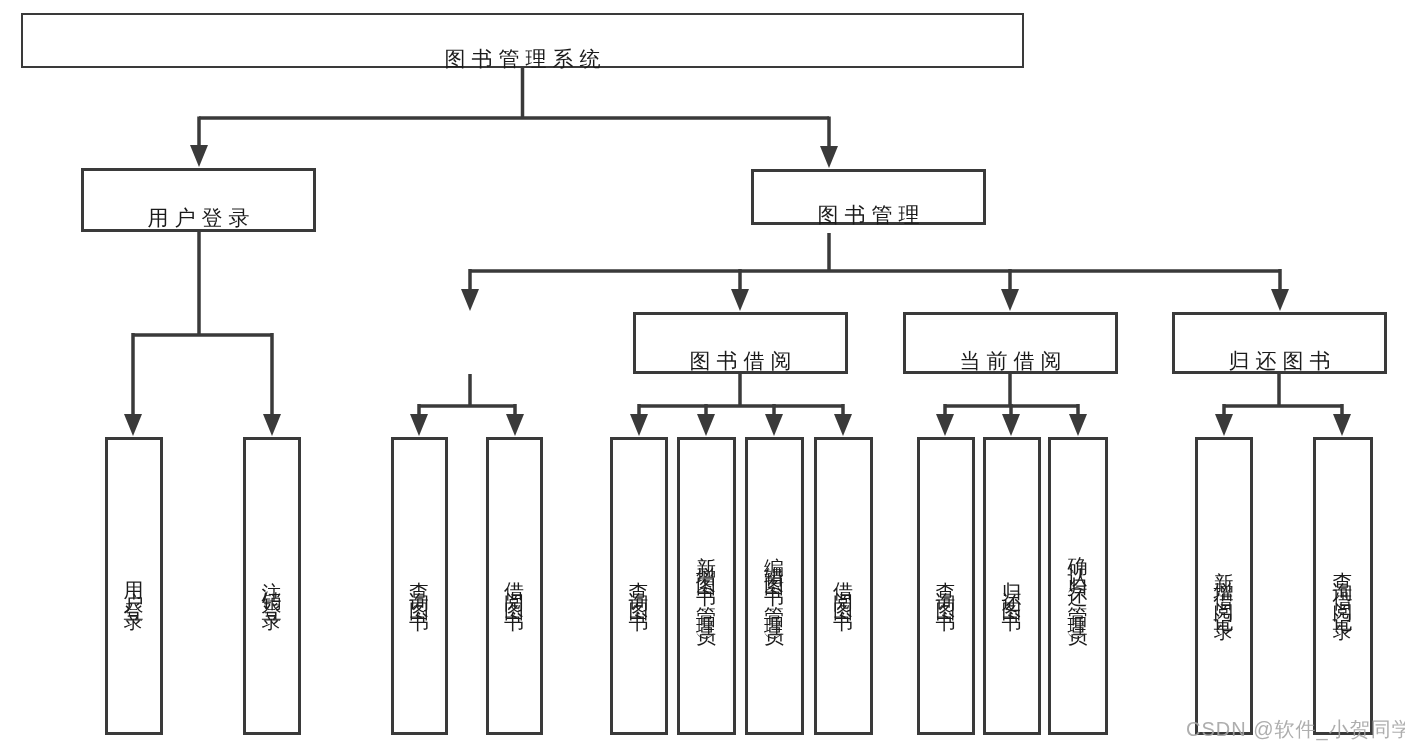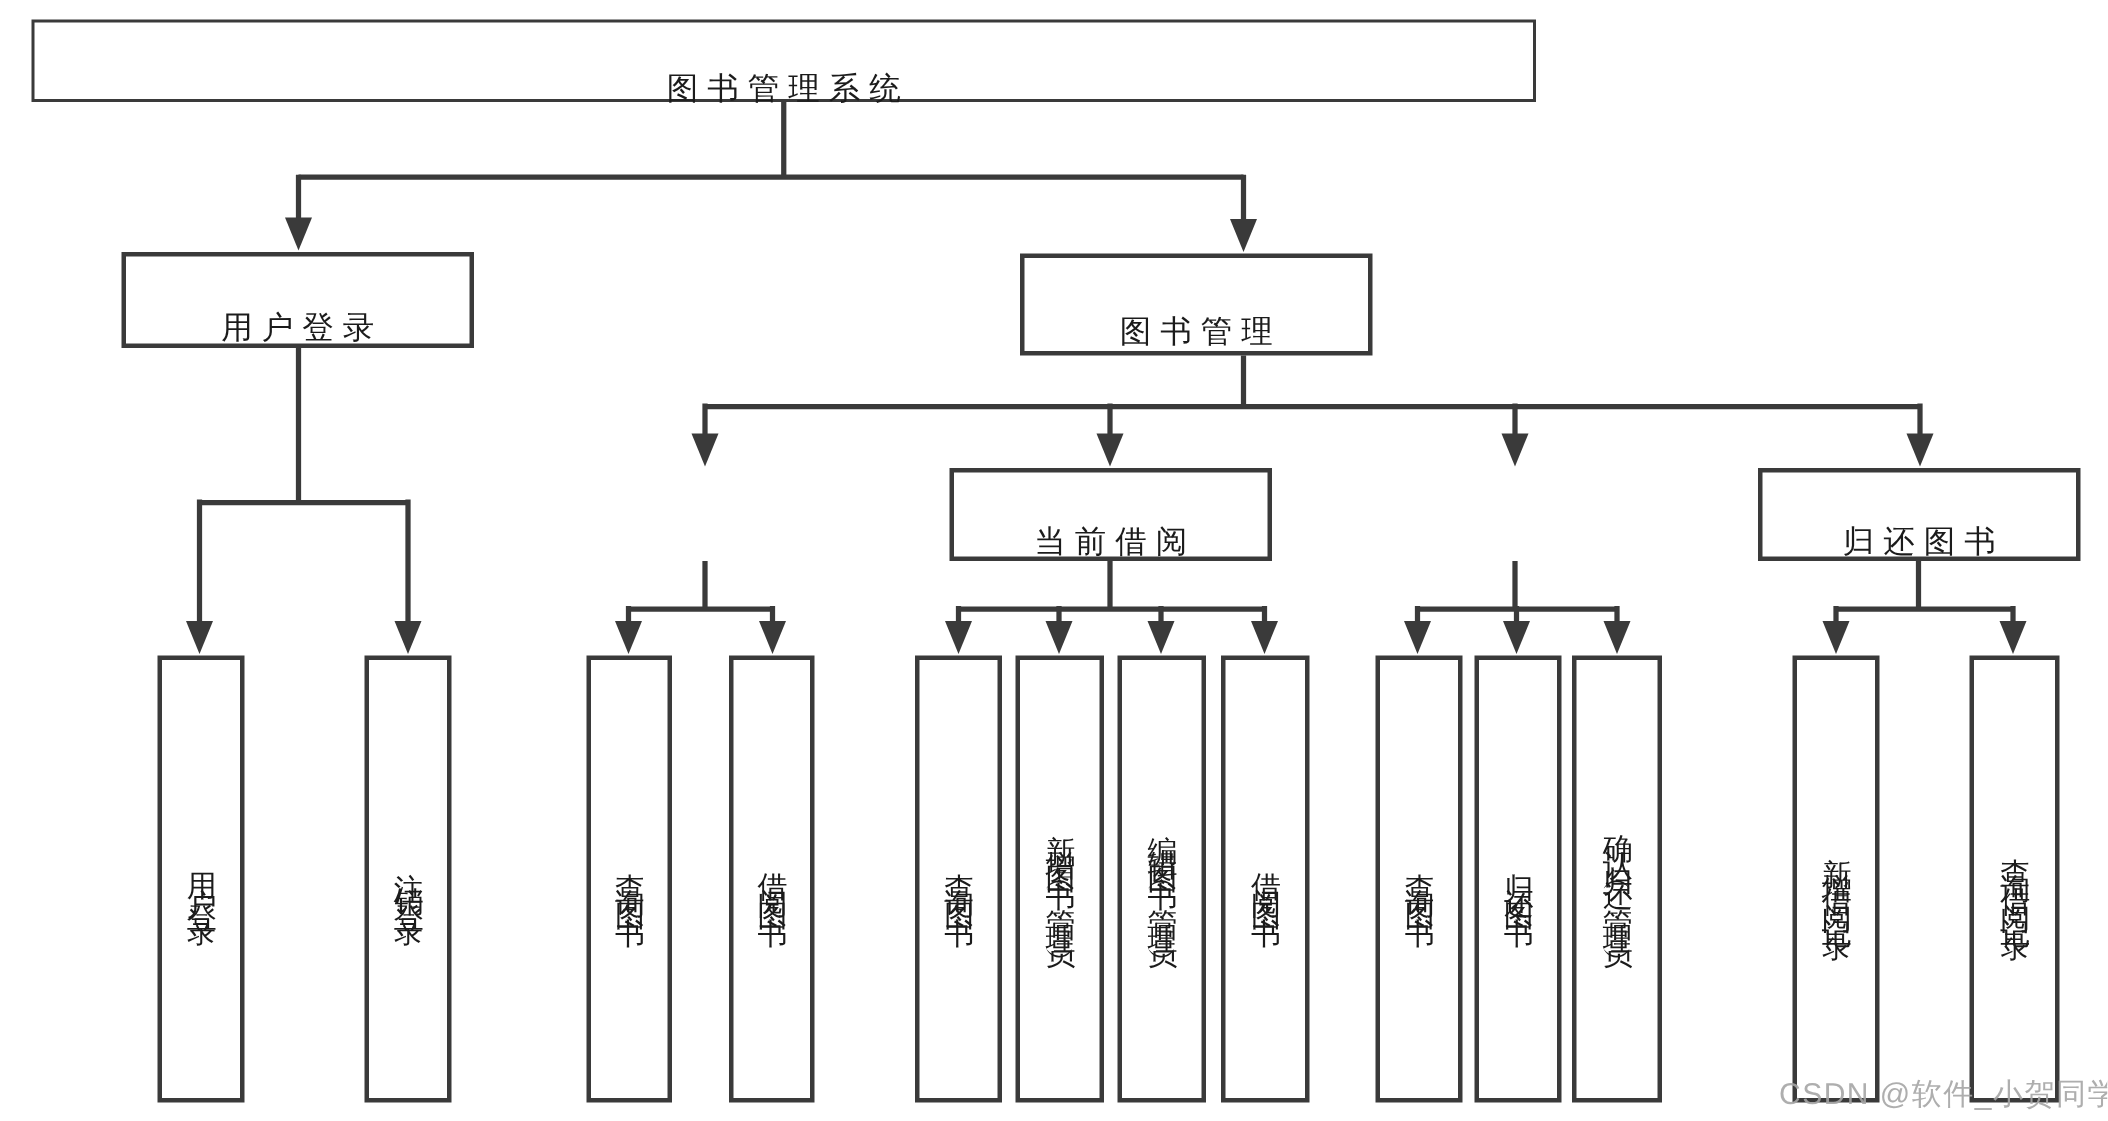--- a/index.html
+++ b/index.html
@@ -135,25 +135,28 @@
     </g>
   </svg>
 
   <div class="hbox" style="left:21px; top:13px; width:1003px; height:55px; border-width:2.5px">
     <span>图书管理系统</span>
   </div>
 
   <div class="hbox" style="left:81px; top:168px; width:235px; height:64px">
     <span>用户登录</span>
   </div>
-  <div class="hbox" style="left:680px; top:169px; width:235px; height:68px">
+  <div class="hbox" style="left:751px; top:169px; width:235px; height:56px">
     <span>图书管理</span>
   </div>
 
   <div class="hbox" style="left:633px; top:312px; width:215px; height:62px">
+    <span>图书借阅</span>
+  </div>
+  <div class="hbox" style="left:903px; top:312px; width:215px; height:62px">
     <span>当前借阅</span>
   </div>
   <div class="hbox" style="left:1172px; top:312px; width:215px; height:62px">
     <span>归还图书</span>
   </div>
 
   <div class="vbox" style="left:105px; top:437px; width:58px; height:298px">
     <span>用户登录</span>
   </div>
   <div class="vbox" style="left:243px; top:437px; width:58px; height:298px">

